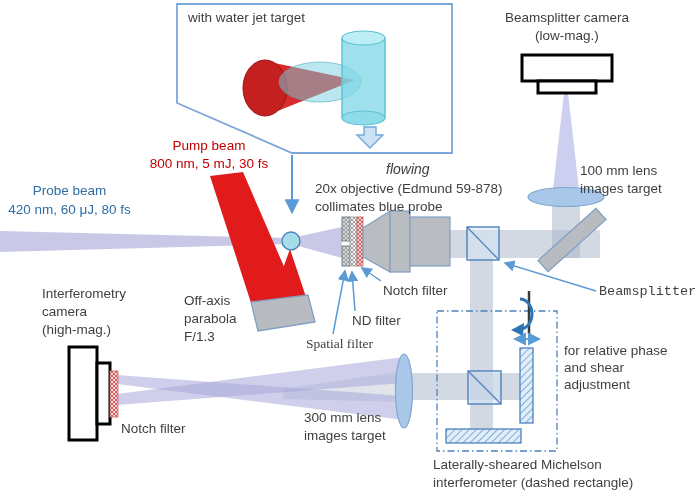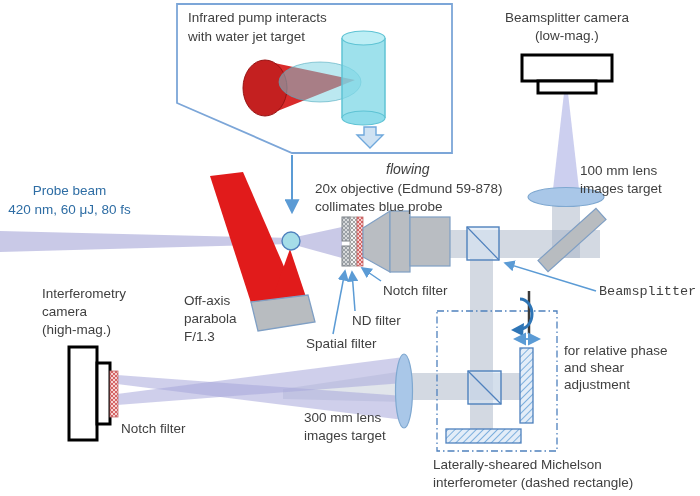--- a/index.html
+++ b/index.html
@@ -123,51 +123,54 @@
     <polygon points="364,127 376,127 376,135 383,135 370,148 357,135 364,135" fill="#cfe2f3" stroke="#6fa8dc" stroke-width="1.4"></polygon>
   </g>
 
   <line x1="333" y1="334" x2="345" y2="271" stroke="#5b9bd5" stroke-width="1.5" marker-end="url(#arr)"></line>
   <line x1="355" y1="311" x2="352" y2="272" stroke="#5b9bd5" stroke-width="1.5" marker-end="url(#arr)"></line>
   <line x1="381" y1="281" x2="362" y2="268" stroke="#5b9bd5" stroke-width="1.5" marker-end="url(#arr)"></line>
   <line x1="596" y1="291" x2="505" y2="263" stroke="#5b9bd5" stroke-width="1.5" marker-end="url(#arr)"></line>
 </svg>
 
 <div class="lbl" style="left:188px;top:8px;line-height:19px;">
-  <div>Infrared pump interacts</div>
   <div>with water jet target</div>
 </div>
 <div class="lbl italic" style="left:386px;top:129px;font-size:14px;margin-top:31px;">flowing</div>
 
 <div class="lbl center" style="left:467px;top:9px;width:200px;">
   <div>Beamsplitter camera</div>
   <div>(low-mag.)</div>
 </div>
 
+<div class="lbl center red" style="left:128px;top:137px;width:162px;">
+  <div>Pump beam</div>
+  <div>800 nm, 5 mJ, 30 fs</div>
+</div>
 
 <div class="lbl center blue" style="left:-3px;top:181px;width:145px;line-height:19px;">
   <div>Probe beam</div>
   <div>420 nm, 60 μJ, 80 fs</div>
 </div>
 
 <div class="lbl" style="left:315px;top:180px;">
   <div>20x objective (Edmund 59-878)</div>
   <div>collimates blue probe</div>
 </div>
 
 <div class="lbl" style="left:580px;top:150px;margin-top:12px;">
   <div>100 mm lens</div>
   <div>images target</div>
 </div>
 
 <div class="lbl" style="left:599px;top:283px;font-family:Liberation Mono, monospace;">Beamsplitter</div>
 
 <div class="lbl" style="left:383px;top:282px;">Notch filter</div>
 <div class="lbl" style="left:352px;top:312px;">ND filter</div>
-<div class="lbl" style="left:306px;top:335px;">Spatial filter</div>
+<div class="lbl" style="left:306px;top:335px;font-family:Liberation Serif, serif;">Spatial filter</div>
 
 <div class="lbl" style="left:184px;top:292px;">
   <div>Off-axis</div>
   <div>parabola</div>
   <div>F/1.3</div>
 </div>
 
 <div class="lbl" style="left:42px;top:285px;">
   <div>Interferometry</div>
   <div>camera</div>

